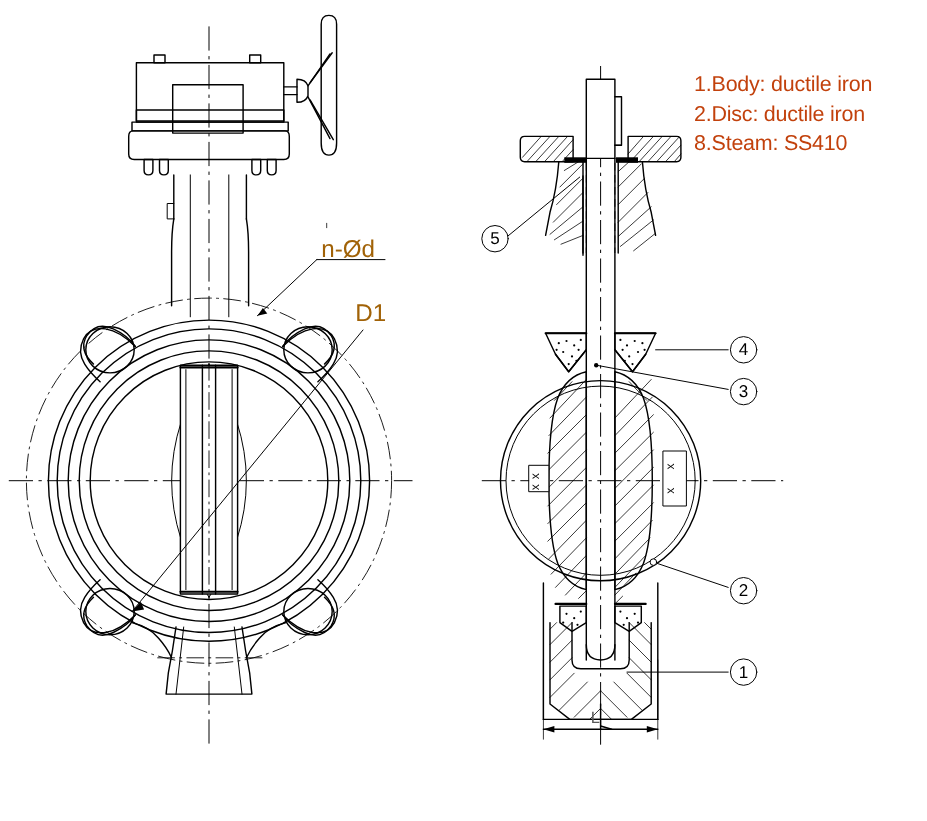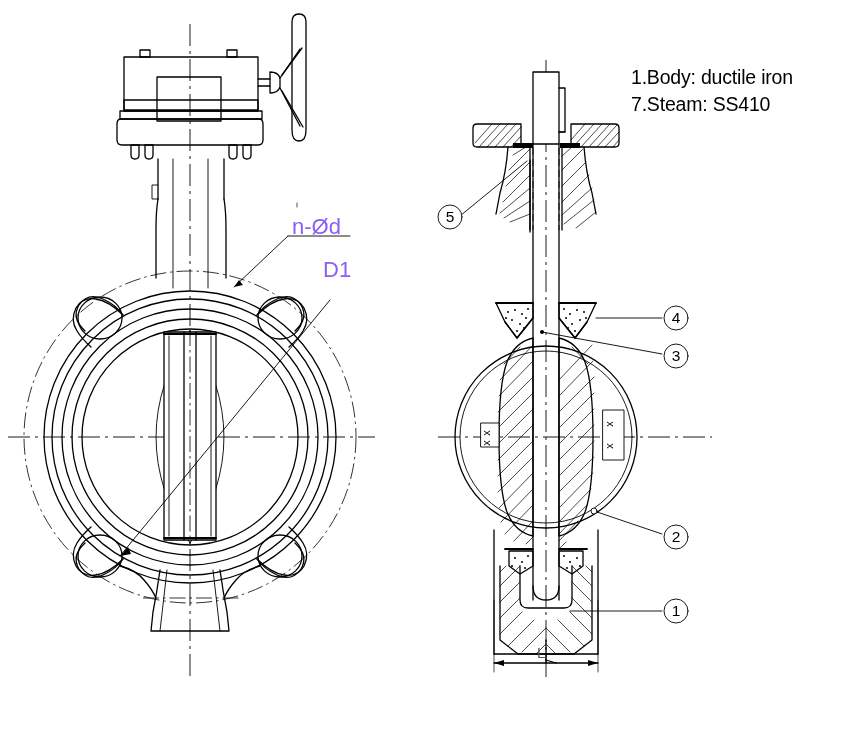--- a/index.html
+++ b/index.html
@@ -86,32 +86,32 @@
   
   .legend-list {
     position: absolute;
     left: 631px;
     top: 64px;
     width: 210px;
     font-size: 19.5px;
     line-height: 26.5px;
     letter-spacing: -0.2px;
     white-space: nowrap;
-    color: #000000;
+    color: #c2410c;
   }
   .legend-line { display: block; }
   .dim-label {
     position: absolute;
     font-size: 21px;
-    color: #8b5cf6;
+    color: #a16207;
     white-space: nowrap;
     letter-spacing: 0px;
   }
   #label-ndia { left: 292px; top: 214px; font-size: 22px; }
-  #label-d1   { left: 323px; top: 257px; font-size: 22px; }
+  #label-d1   { left: 323px; top: 272px; font-size: 22px; }
   #label-l    { left: 537px; top: 644px; font-size: 15px; color:#5a5a5a; }
   .bubble-num {
     font-size: 15.5px;
     font-family: "Liberation Sans", sans-serif;
     text-anchor: middle;
     fill: #000000;
   }
   .xmark {
     font-size: 11px;
     font-family: "Liberation Sans", sans-serif;
@@ -542,21 +542,22 @@
           <line class="ln-thin" x1="570" y1="611" x2="662" y2="611"></line>
           <circle class="ln-thin whitefill" cx="676" cy="611" r="12"></circle>
           <text class="bubble-num" x="676" y="616">1</text>
         </g>
       </g>
     </g>
   </svg>
 
   <div class="legend-list">
     <span class="legend-line">1.Body: ductile iron</span>
-    <span class="legend-line">7.Steam: SS410</span>
+    <span class="legend-line">2.Disc: ductile iron</span>
+    <span class="legend-line">8.Steam: SS410</span>
   </div>
 
   <div class="dim-label" id="label-ndia">n-Ød</div>
 
   <div class="dim-label" id="label-d1">D1</div>
 
   <div class="dim-label" id="label-l">L</div>
 
 </div>
 

